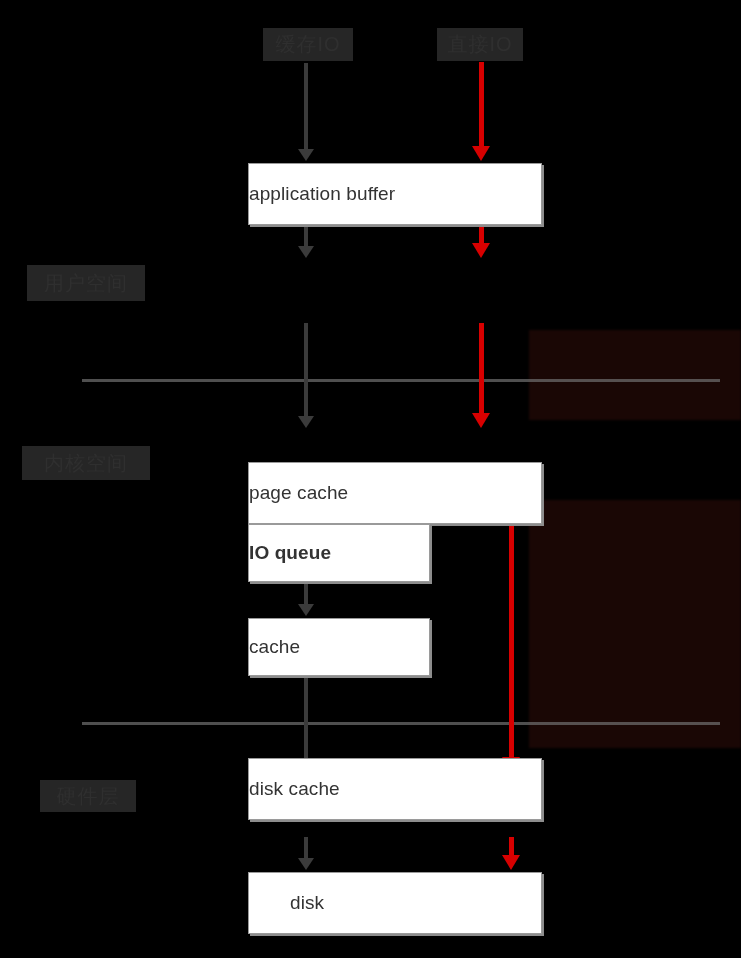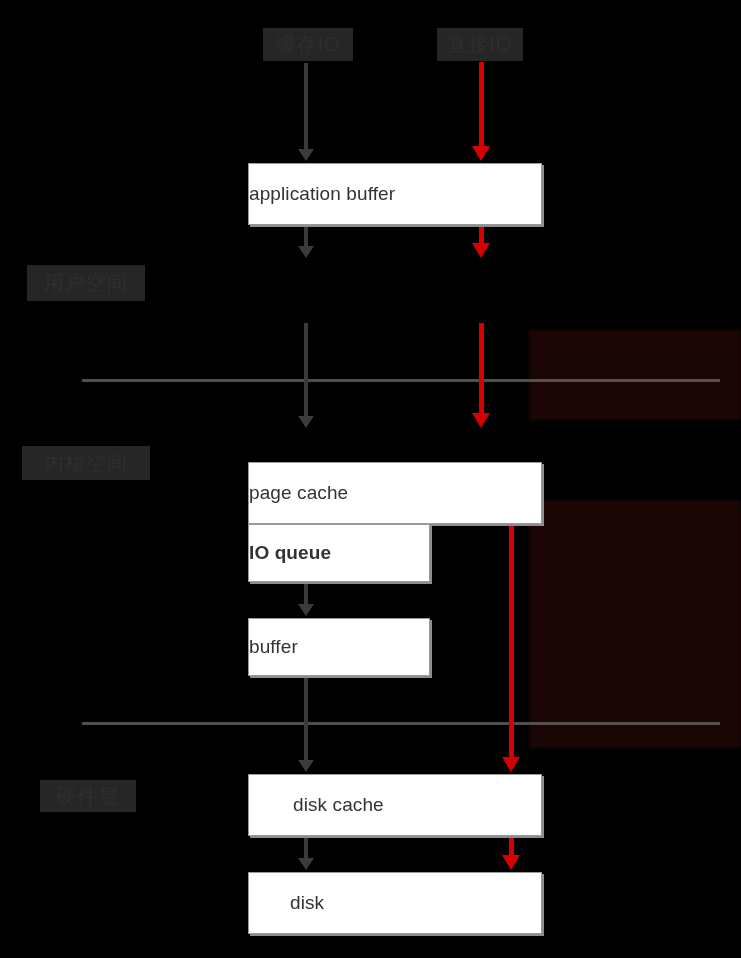--- a/index.html
+++ b/index.html
@@ -127,23 +127,23 @@
     <div class="box" style="left: 248px; top: 163px; width: 294px; height: 62px;">
       <span>application buffer</span>
     </div>
     <div class="box" style="left: 248px; top: 430px; width: 294px; height: 62px; margin-top: 32px;">
       <span>page cache</span>
     </div>
     <div class="box" style="left: 248px; top: 524px; width: 182px; height: 58px; font-weight: bold;">
       <span>IO queue</span>
     </div>
     <div class="box" style="left: 248px; top: 618px; width: 182px; height: 58px;">
-      <span>buffer</span>
+      <span>cache</span>
     </div>
-    <div class="box" style="left: 248px; top: 774px; width: 294px; height: 62px; padding-left: 44px;">
+    <div class="box" style="left: 248px; top: 758px; width: 294px; height: 62px;">
       <span>disk cache</span>
     </div>
     <div class="box" style="left: 248px; top: 872px; width: 294px; height: 62px; padding-left: 41px;">
       <span>disk</span>
     </div>
     <div class="darklabel" style="left: 263px; top: 28px; width: 90px; height: 33px;">缓存IO</div>
     <div class="darklabel" style="left: 437px; top: 28px; width: 86px; height: 33px;">直接IO</div>
     <div class="darklabel" style="left: 27px; top: 265px; width: 118px; height: 36px;">用户空间</div>
     <div class="darklabel" style="left: 22px; top: 446px; width: 128px; height: 34px;">内核空间</div>
     <div class="darklabel" style="left: 40px; top: 780px; width: 96px; height: 32px;">硬件层</div>

